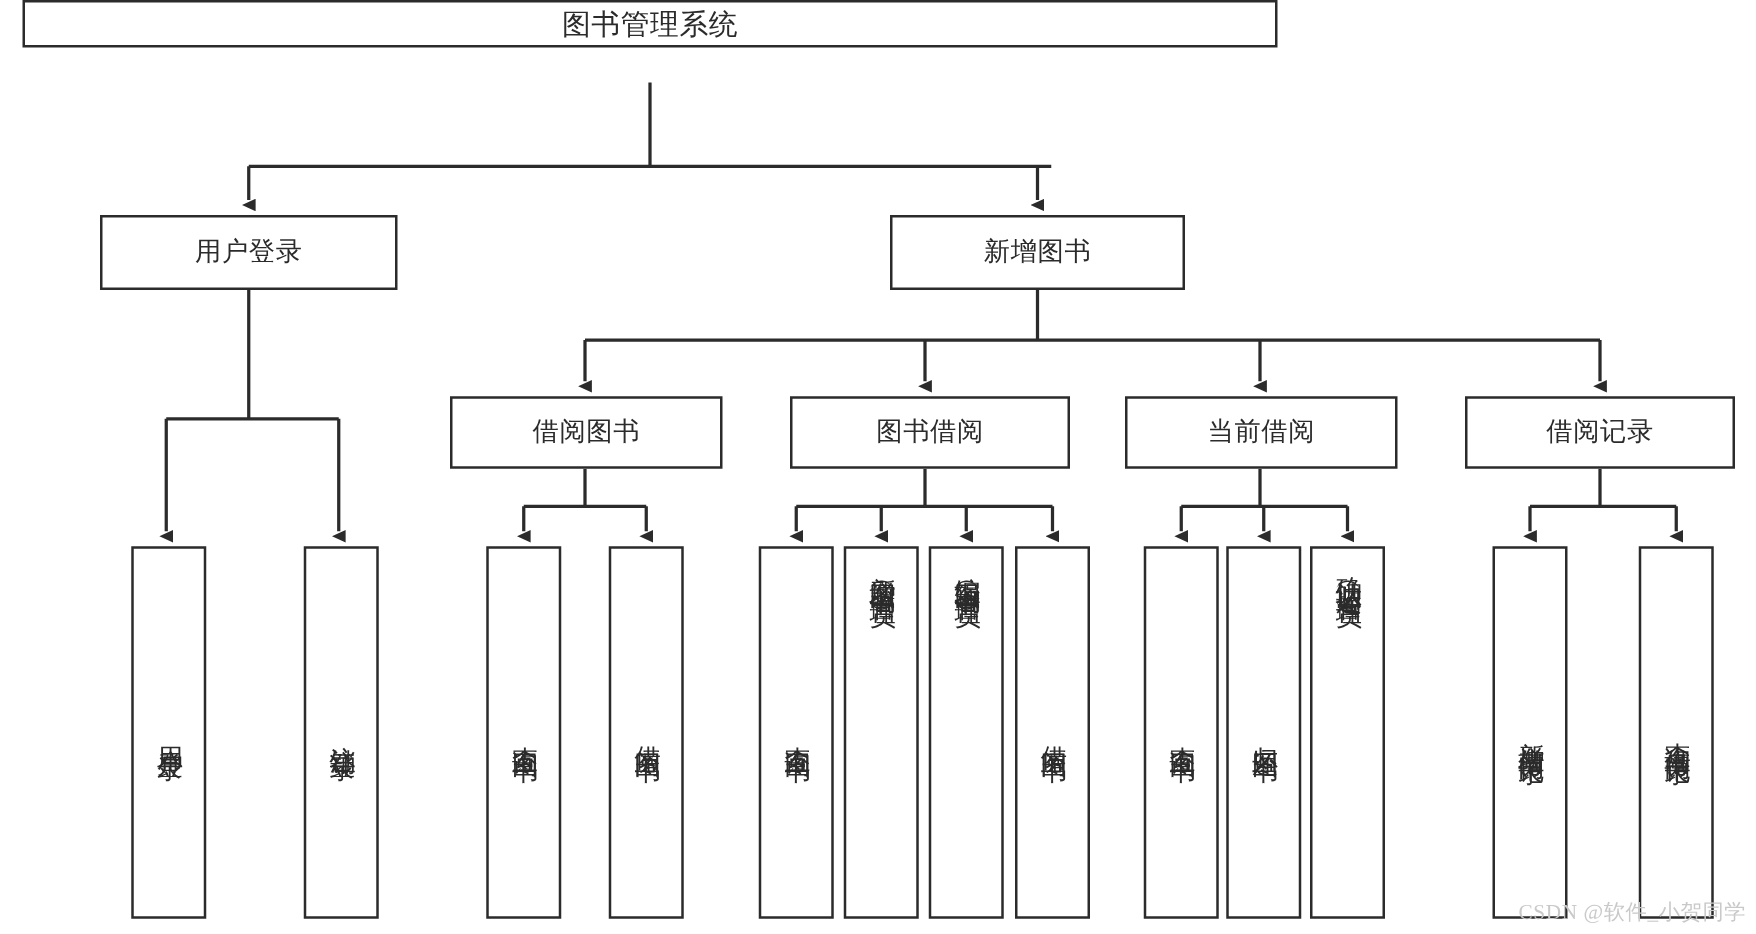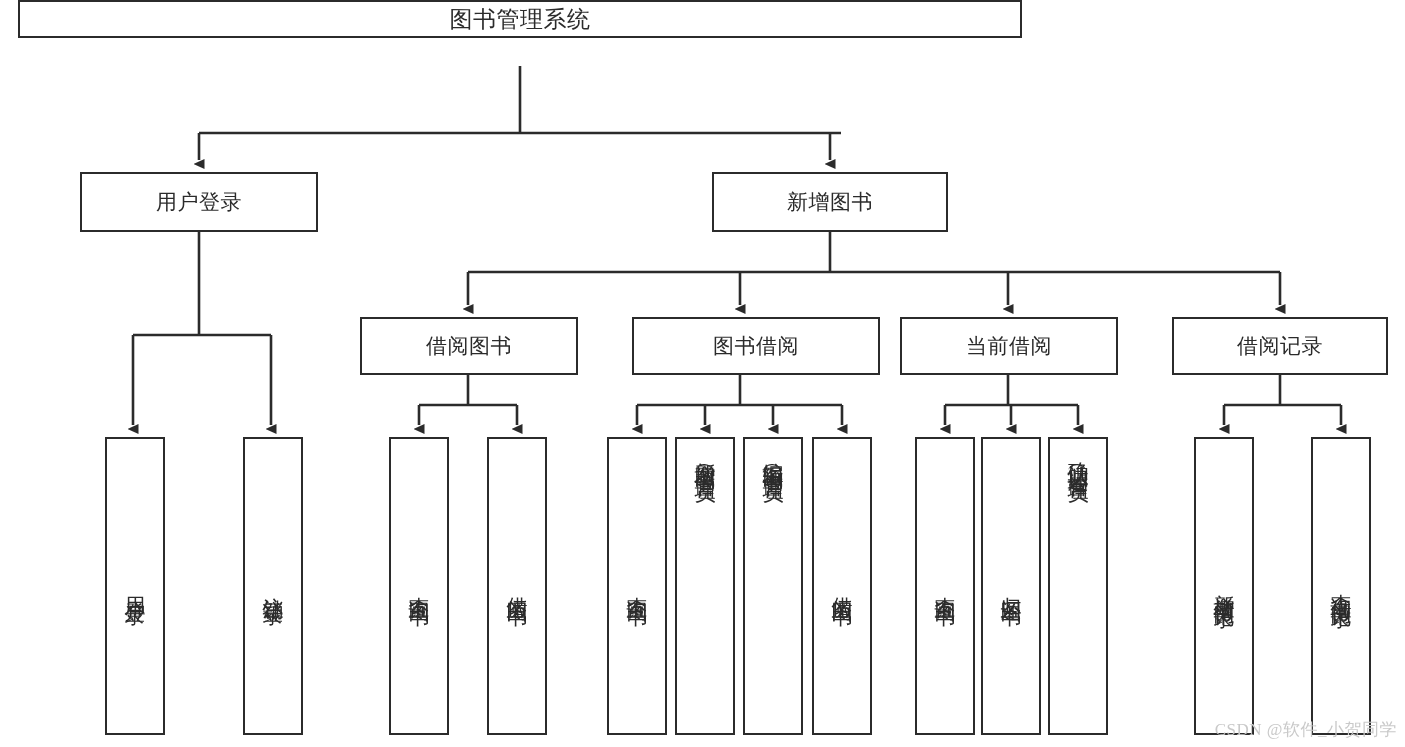--- a/index.html
+++ b/index.html
@@ -65,21 +65,21 @@
   #node-book-manage { left: 712px; width: 236px; }
   
   .node.level-2 {
     height: 58px;
     top: 317px;
   }
   .node.level-2 .node-label {
     font-size: 21px;
   }
   #node-new-book-rec { left: 360px;  width: 218px; }
-  #node-book-borrow  { left: 632px;  width: 248px; }
+  #node-book-borrow  { left: 632px;  width: 224px; }
   #node-current-loan { left: 900px;  width: 218px; }
   #node-loan-record  { left: 1172px; width: 216px; }
   
   .node.leaf {
     top: 437px;
     height: 298px;
     align-items: flex-start;
     padding-top: 6px;
   }
   .node.leaf .node-label {

